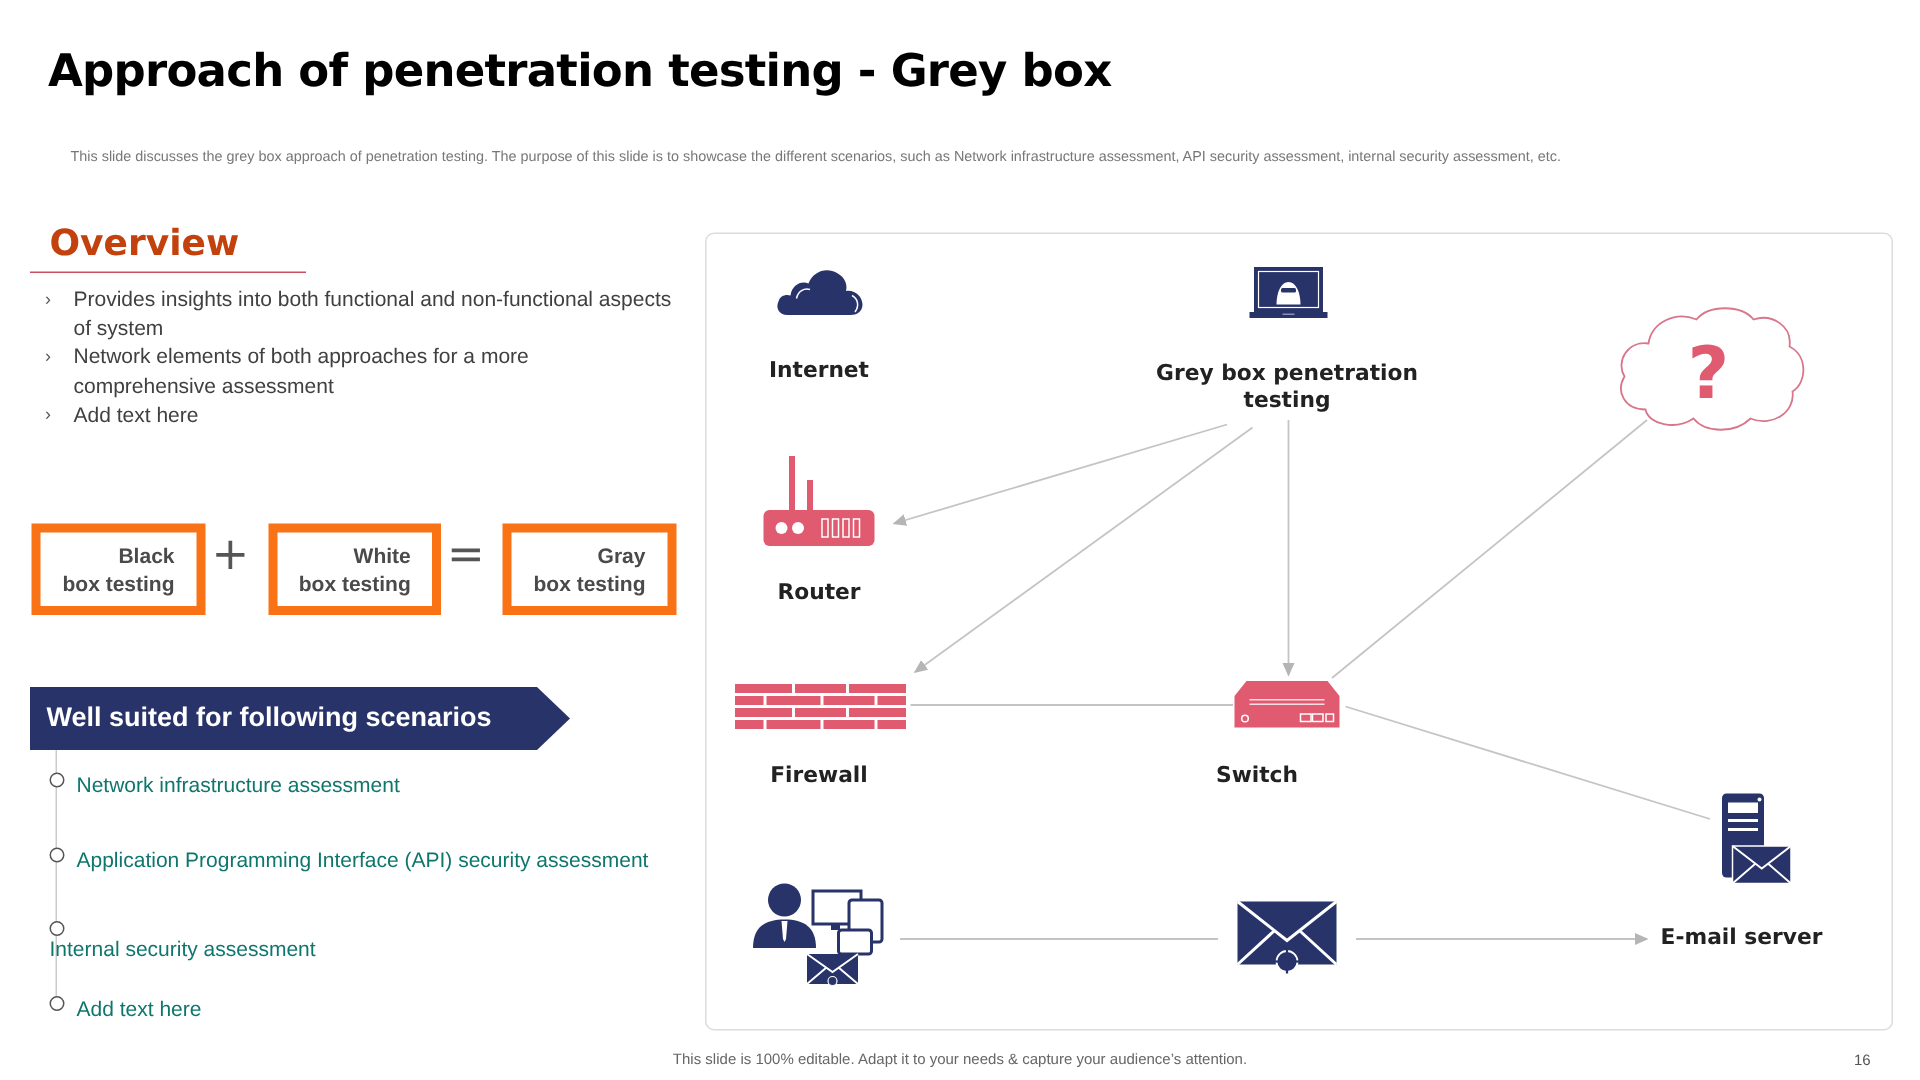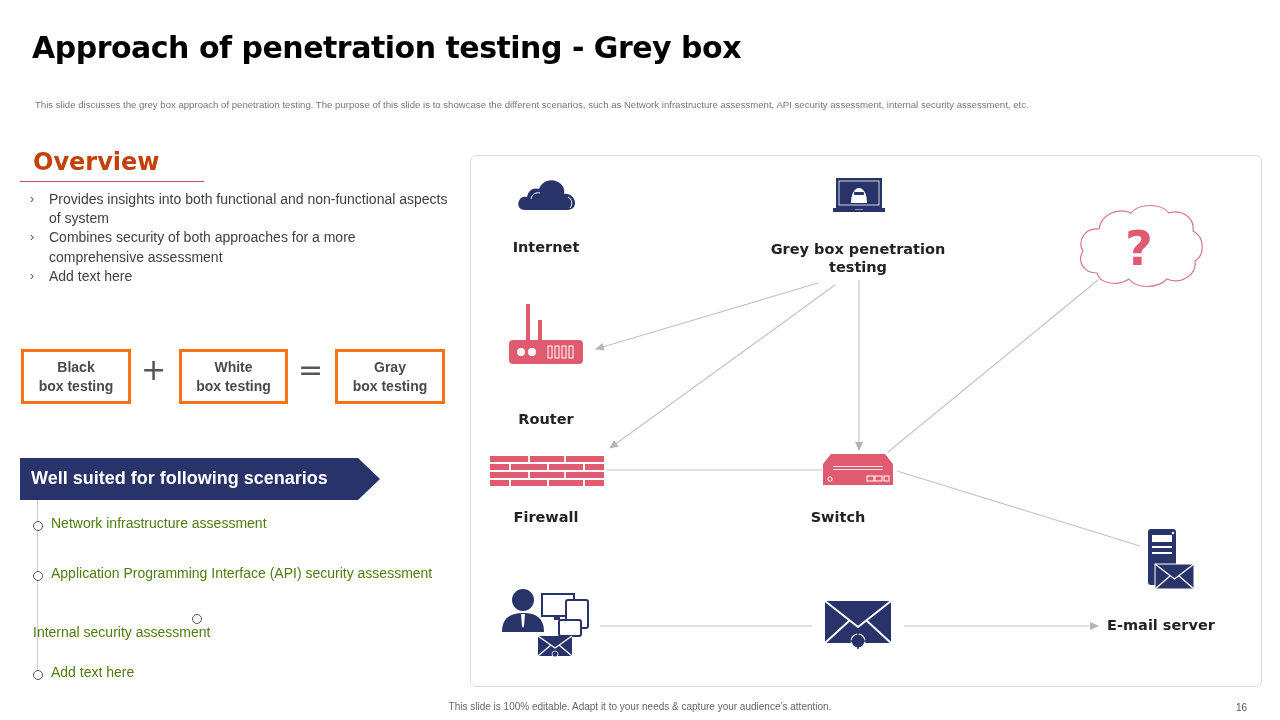--- a/index.html
+++ b/index.html
@@ -1,48 +1,48 @@
 <!DOCTYPE html>
 <html><head>
 <meta charset="utf-8">
 <style>
   html, body { margin:0; padding:0; }
   body { width:1280px; height:720px; background:#ffffff; position:relative; overflow:hidden; font-family:"DejaVu Sans", sans-serif; color:#333; }
   .abs { position:absolute; }
   .title { left:32px; top:30px; font-size:30px; font-weight:bold; color:#000; letter-spacing:-0.5px; font-family:"DejaVu Sans", sans-serif; white-space:nowrap; }
-  .subtitle { left:35px; top:99px; font-size:9.6px; color:#777; white-space:nowrap; font-family:"Liberation Sans", sans-serif; }
+  .subtitle { left:47px; top:99px; font-size:9.6px; color:#777; white-space:nowrap; font-family:"Liberation Sans", sans-serif; }
   .overview-h { left:33px; top:148px; font-size:24px; font-weight:bold; color:#c2410c; }
   .overview-line { left:20px; top:181px; width:184px; height:1px; background:#c9505f; }
   .ov-list { left:30px; top:190px; width:420px; margin:0; padding:0; list-style:none; font-size:14px; line-height:19.2px; color:#404040; font-family:"Liberation Sans", sans-serif; }
   .ov-list li { position:relative; padding-left:19px; }
   .ov-list li .chev { position:absolute; left:0; top:0; font-size:12px; color:#555; }
-  .eq-box { top:349px; height:49px; border:3px solid #f97316; background:#fff; display:flex; align-items:center; justify-content:center; text-align:center; font-size:14px; font-weight:bold; color:#4a4a4a; line-height:19px; font-family:"Liberation Sans", sans-serif; }
+  .eq-box { top:349px; height:49px; border:6px solid #f97316; background:#fff; display:flex; align-items:center; justify-content:center; text-align:right; font-size:14px; font-weight:bold; color:#4a4a4a; line-height:19px; font-family:"Liberation Sans", sans-serif; }
   .op { font-size:30px; color:#555; top:352px; }
   .banner { left:20px; top:458px; width:360px; height:42px; }
   .banner-text { left:31px; top:468px; font-size:18px; font-weight:bold; color:#fff; white-space:nowrap; font-family:"Liberation Sans", sans-serif; }
   .vline { left:37px; top:500px; width:1px; height:174px; background:#cccccc; }
-  .sc-item { left:33px; font-size:14px; color:#4d7c0f; white-space:nowrap; font-family:"Liberation Sans", sans-serif; display:flex; align-items:flex-end; }
+  .sc-item { left:33px; font-size:14px; color:#0f766e; white-space:nowrap; font-family:"Liberation Sans", sans-serif; display:flex; align-items:flex-start; }
   .sc-item .dot { width:8px; height:8px; border:1px solid #555; border-radius:50%; background:#fff; margin-right:8px; }
   .panel { left:470px; top:155px; width:790px; height:530px; border:1px solid #dcdcdc; border-radius:6px; background:#fff; }
   .node-label { font-size:14.5px; font-weight:bold; color:#222; text-align:center; font-family:"DejaVu Sans", sans-serif; line-height:18px; }
   .footer { left:0; width:1280px; top:701px; text-align:center; font-size:10px; color:#666; font-family:"Liberation Sans", sans-serif; }
   .page-no { left:1236px; top:702px; font-size:10px; color:#555; font-family:"Liberation Sans", sans-serif; }
   svg { position:absolute; overflow:visible; }
 </style>
 </head>
 <body>
 
 <div class="abs title">Approach of penetration testing - Grey box</div>
 <div class="abs subtitle">This slide discusses the grey box approach of penetration testing. The purpose of this slide is to showcase the different scenarios, such as Network infrastructure assessment, API security assessment, internal security assessment, etc.</div>
 
 <div class="abs overview-h">Overview</div>
 <div class="abs overview-line"></div>
 <ul class="abs ov-list">
   <li><span class="chev">›</span><span>Provides insights into both  functional and non-functional aspects of system</span></li>
-  <li><span class="chev">›</span><span>Combines security of both approaches for a more comprehensive assessment</span></li>
+  <li><span class="chev">›</span><span>Network elements of both approaches for a more comprehensive assessment</span></li>
   <li><span class="chev">›</span><span>Add text here</span></li>
 </ul>
 
 <div class="abs eq-box" style="left:21px; width:104px;">
   <div><span>Black</span><br><span>box testing</span></div>
 </div>
 <div class="abs op" style="left:141px;">+</div>
 <div class="abs eq-box" style="left:179px; width:103px;">
   <div><span>White</span><br><span>box testing</span></div>
 </div>
@@ -119,21 +119,21 @@
   <rect x="17" y="0" width="4" height="38" fill="#e05a70"></rect>
   <rect x="29" y="16" width="4" height="22" fill="#e05a70"></rect>
   <rect x="0" y="36" width="74" height="24" rx="4" fill="#e05a70"></rect>
   <circle cx="12" cy="48" r="4" fill="#fff"></circle>
   <circle cx="23" cy="48" r="4" fill="#fff"></circle>
   <rect x="39" y="42" width="4" height="12" fill="none" stroke="#fff" stroke-width="1"></rect>
   <rect x="46" y="42" width="4" height="12" fill="none" stroke="#fff" stroke-width="1"></rect>
   <rect x="53" y="42" width="4" height="12" fill="none" stroke="#fff" stroke-width="1"></rect>
   <rect x="60" y="42" width="4" height="12" fill="none" stroke="#fff" stroke-width="1"></rect>
 </svg>
-<div class="abs node-label" style="left:496px; top:386px; width:100px;margin-top:24px;">Router</div>
+<div class="abs node-label" style="left:496px; top:386px; width:100px;">Router</div>
 
 <svg style="left:490px; top:456px;" width="114" height="30" viewBox="0 0 114 30">
   <g fill="#e05a70">
     <rect x="0" y="0" width="38" height="6"></rect>
       <rect x="40" y="0" width="34" height="6"></rect>
       <rect x="76" y="0" width="38" height="6"></rect>
     <rect x="0" y="8" width="19" height="6"></rect>
       <rect x="21" y="8" width="36" height="6"></rect>
       <rect x="59" y="8" width="34" height="6"></rect>
       <rect x="95" y="8" width="19" height="6"></rect>

